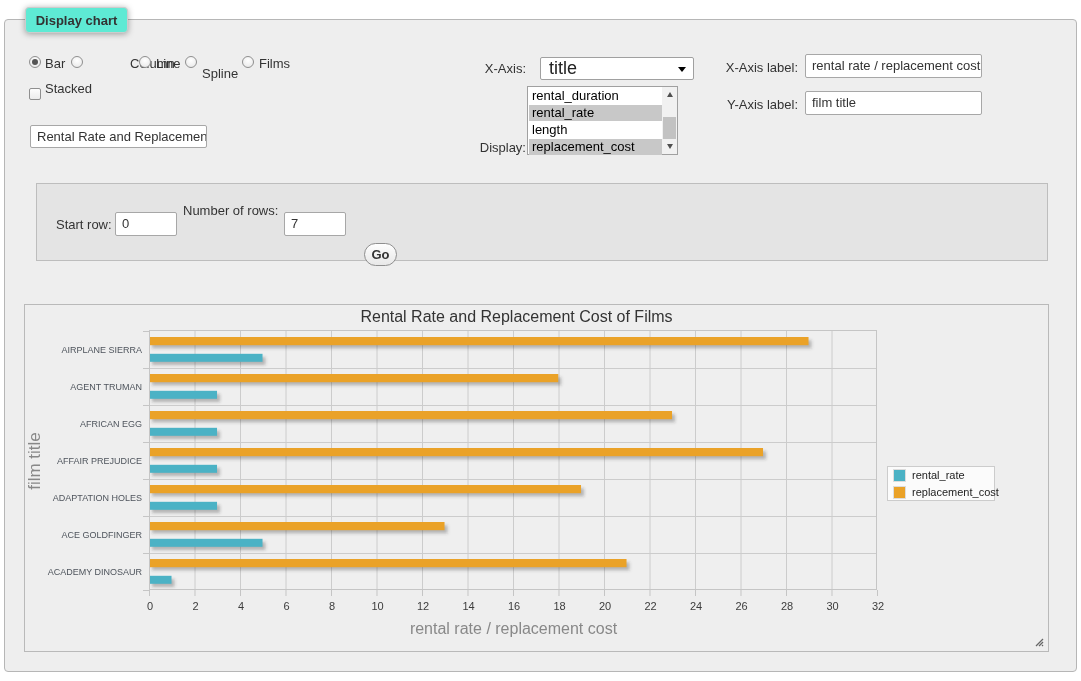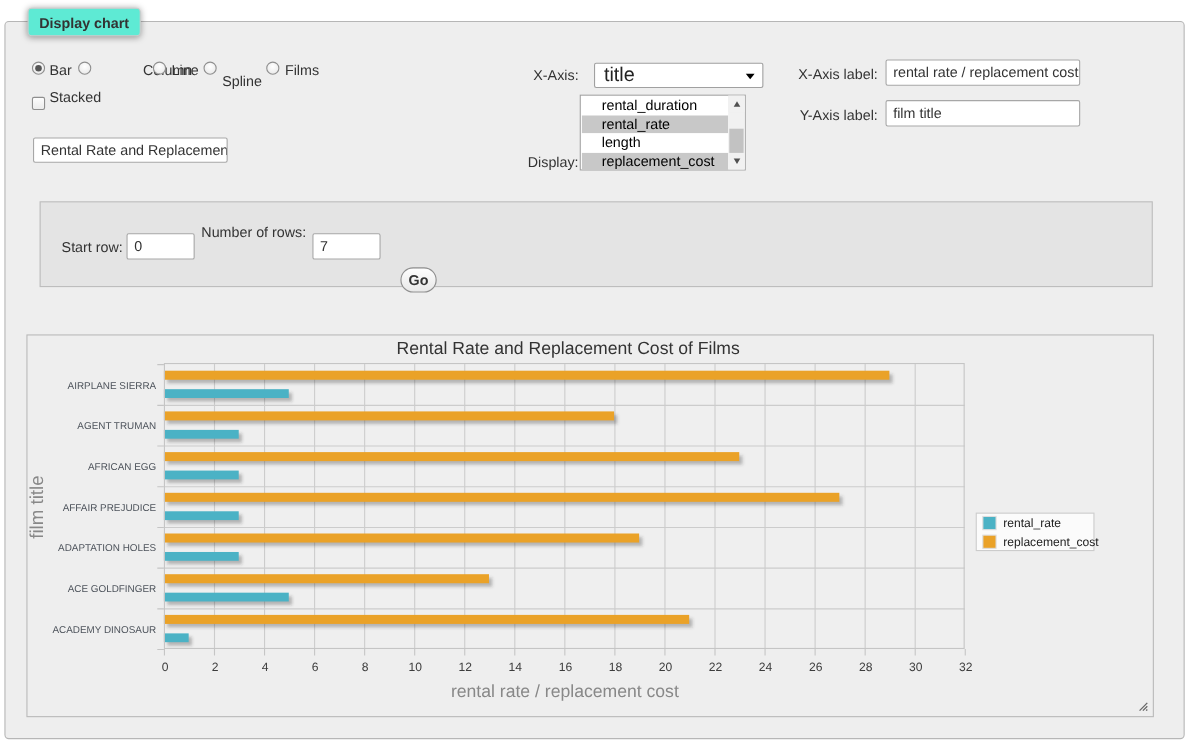--- a/index.html
+++ b/index.html
@@ -13,21 +13,21 @@
 .radio { position:absolute; width:12px; height:12px; border:1px solid #8f8f8f; border-radius:50%; background:radial-gradient(circle at 50% 35%, #ffffff 0%, #ededed 70%, #dedede 100%); }
 .radio.checked::after { content:""; position:absolute; left:2px; top:2px; width:6px; height:6px; border-radius:50%; background:#555; }
 .checkbox { position:absolute; width:12px; height:12px; border:1px solid #8f8f8f; border-radius:2px; background:linear-gradient(#fdfdfd,#ececec); }
 
 .tinput { position:absolute; background:#fff; border:1px solid #a7a7a7; border-radius:2px; font-size:13px; color:#333; padding-left:6px; overflow:hidden; white-space:nowrap; }
 
 #xsel { position:absolute; left:528px; top:57px; width:154px; height:23px; background:#fff; border:1px solid #a0a0a0; border-radius:2px; font-size:18px; color:#222; line-height:21px; padding-left:8px;margin-left:12px; }
 #xsel .arr { position:absolute; right:7px; top:9px; width:0; height:0; border-left:4px solid transparent; border-right:4px solid transparent; border-top:5px solid #000; }
 
 #series { position:absolute; left:527px; top:86px; width:151px; height:69px; background:#fff; border:1px solid #a0a0a0; }
-#series .opt { position:absolute; left:1px; width:133px; height:16px; font-size:13px; color:#000; padding-left:18px; line-height:16px; white-space:nowrap; }
+#series .opt { position:absolute; left:1px; width:133px; height:16px; font-size:13px; color:#000; padding-left:3px; line-height:16px; white-space:nowrap; }
 #series .sel { background:#c8c8c8; }
 #series .sbar { position:absolute; right:0; top:0; width:15px; height:67px; background:#f1f1f1; }
 #series .sbtn { position:absolute; right:0; width:15px; height:15px; background:#f1f1f1; text-align:center; }
 #series .thumb { position:absolute; right:1px; top:30px; width:13px; height:22px; background:#c2c2c2; }
 .tri-up { width:0;height:0;border-left:3.5px solid transparent;border-right:3.5px solid transparent;border-bottom:5px solid #505050; margin:5px auto 0; }
 .tri-dn { width:0;height:0;border-left:3.5px solid transparent;border-right:3.5px solid transparent;border-top:5px solid #505050; margin:5px auto 0; }
 
 #gobox { position:absolute; left:36px; top:183px; width:1012px; height:78px; background:#e4e4e4; border:1px solid #bdbdbd; }
 #gobtn { position:absolute; left:364px; top:213px; width:33px; height:23px; border:1px solid #8f8f8f; border-radius:12px; background:linear-gradient(#fefefe,#e8e8e8); font-size:13px; font-weight:bold; color:#333; text-align:center; line-height:21px;margin-top:30px; }
 

